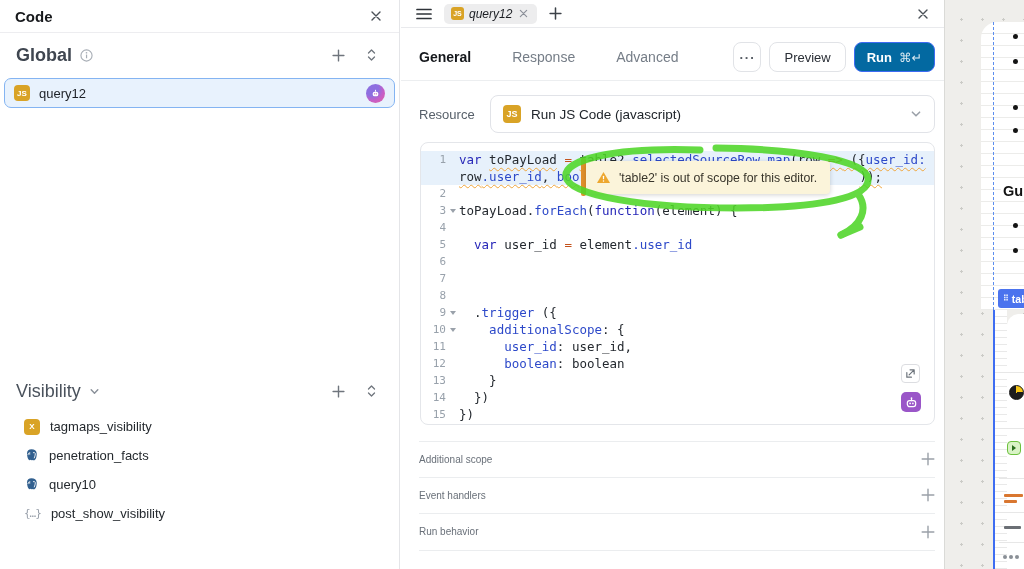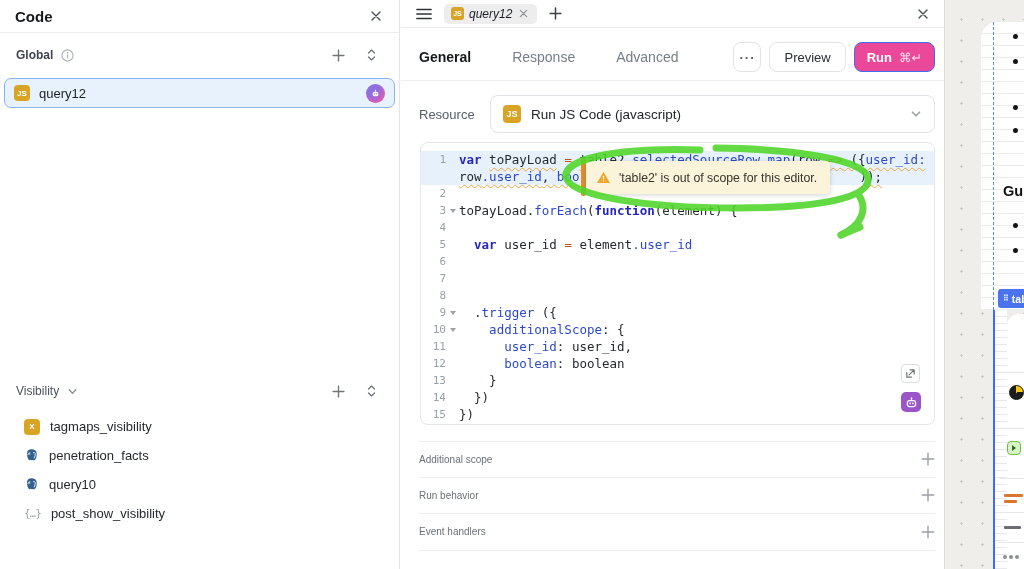--- a/index.html
+++ b/index.html
@@ -7,21 +7,21 @@
   .page { position:relative; width:1024px; height:569px; overflow:hidden;
           font-family:"Liberation Sans", sans-serif; background:#fff; color:#1f2329; }
 
   
   .sidebar { position:absolute; left:0; top:0; width:400px; height:569px; background:#fff;
              border-right:1px solid #e4e5e8; }
   .sb-header { height:33px; display:flex; align-items:center; padding:0 15px; border-bottom:1px solid #ededf0; }
   .sb-title { font-size:15px; font-weight:700; color:#17191c; }
   .icon-btn { background:none; border:none; cursor:pointer; display:flex; align-items:center; justify-content:center; padding:2px; }
   .sb-row { height:26px; display:flex; align-items:center; padding:0 16px; margin-top:9px; gap:6px; }
-  .sb-row-label { font-size:12px; font-weight:600; color:#3f4650; }
+  .sb-row-label { font-size:18px; font-weight:600; color:#3f4650; }
   .sb-controls { margin-left:auto; display:flex; align-items:center; gap:17px; padding-right:4px; }
   .query-row { margin:10px 4px 0 4px; height:30px; border:1.5px solid #84b4f2; background:#e8f2fd;
                border-radius:7px; display:flex; align-items:center; padding:0 9px; gap:9px; }
   .query-label { font-size:13px; color:#1d2127; }
   .sqicon { display:inline-flex; align-items:center; justify-content:center; width:16px; height:16px;
             border-radius:4px; font-size:8px; font-weight:700; color:#fff; flex:0 0 auto;
             font-family:"Liberation Sans", sans-serif; }
   .gold { background:#d9a326; }
   .avatar { margin-left:auto; width:19px; height:19px; border-radius:50%;
             background:radial-gradient(circle at 30% 25%, #8d6fe0 0 35%, #c45fc9 60%, #e8619c 100%);
@@ -41,41 +41,41 @@
   .tab-pill-label { font-size:12px; font-style:italic; color:#1c1f24; }
   .toolbar { position:absolute; top:41px; left:18px; right:9px; height:32px; display:flex; align-items:center; }
   .nav-tabs { display:flex; gap:41px; }
   .nav-tab { background:none; border:none; cursor:pointer; font-size:14px; color:#757d87; font-family:inherit; padding:0; }
   .nav-tab.active { color:#15181c; font-weight:700; }
   .toolbar-right { margin-left:auto; display:flex; align-items:center; gap:8px; }
   .btn { border:1px solid #e1e3e7; background:#fff; border-radius:8px; height:30px; cursor:pointer;
          font-family:inherit; font-size:13px; color:#2a2f36; display:flex; align-items:center; justify-content:center; }
   .btn-more { width:28px; font-weight:700; color:#555b63; letter-spacing:1px; }
   .btn-preview { padding:0 14px; }
-  .btn-run { background:#ec4899; border-color:#3d6bf3; color:#fff; padding:0 12px; font-weight:600; gap:7px; }
+  .btn-run { background:#0369a1; border-color:#3d6bf3; color:#fff; padding:0 12px; font-weight:600; gap:7px; }
   .run-shortcut { font-weight:400; opacity:.85; font-size:12.5px; }
   .hdiv { position:absolute; left:0; right:0; height:1px; background:#eceef0; }
   .resource-row { position:absolute; top:95px; left:18px; right:9px; height:38px; display:flex; align-items:center; }
   .resource-label { width:71px; font-size:13px; color:#57606a; }
   .resource-select { flex:1; height:38px; border:1px solid #e1e3e8; border-radius:8px; display:flex;
                      align-items:center; gap:10px; padding:0 12px; cursor:pointer; background:#fff; }
   .resource-select .sqicon { width:18px; height:18px; font-size:9px; }
   .resource-value { font-size:13.5px; color:#21262c; }
   .resource-select .chev { margin-left:auto; }
 
   
   .code-editor { position:absolute; top:142px; left:19px; right:9px; height:283px; border:1px solid #e4e6ea;
                  border-radius:8px; background:#fff; overflow:hidden; padding-top:8px; cursor:text; }
   .code-row { display:flex; height:17px; font-family:"DejaVu Sans Mono", monospace; font-size:12.5px; line-height:17px; }
   .code-row.active { background:#e7f1fb; }
   .gut { width:25px; text-align:right; color:#98a1ab; font-size:11px; line-height:17px; flex:0 0 auto; }
   .fold { width:13px; flex:0 0 auto; display:flex; align-items:center; justify-content:center; }
   .fold i { width:0; height:0; border-left:3.5px solid transparent; border-right:3.5px solid transparent; border-top:4px solid #9aa1aa; }
   .code-text { white-space:pre; }
-  .t-kw { color:#2727b8; font-weight:bold; }
+  .t-kw { color:#2727b8; font-weight:normal; }
   .t-pr { color:#2d49c9; }
   .t-op { color:#c4531d; }
   .t-pl { color:#24292f; }
   .wavy { text-decoration:underline; text-decoration-style:wavy; text-decoration-color:#efa63c;
           text-decoration-thickness:1px; text-underline-offset:3px; text-decoration-skip-ink:none; }
   .gapspan { display:inline-block; width:280px; }
   .popout-btn { position:absolute; right:14px; bottom:41px; width:19px; height:19px; border:1px solid #dcdde1;
                 border-radius:4px; background:#fff; cursor:pointer; display:flex; align-items:center; justify-content:center; }
   .ai-btn { position:absolute; right:13px; bottom:12px; width:20px; height:20px; border:none; border-radius:5px;
             background:#9a56c8; cursor:pointer; display:flex; align-items:center; justify-content:center; }
@@ -395,29 +395,29 @@
     <div class="sections" id="sections">
         <div class="section-row">
           <span class="section-label">Additional scope</span>
     <span class="plus">
       <svg class="glyph" width="14" height="14" viewBox="0 0 12 12">
               <path d="M6 1 V11 M1 6 H11" stroke="#9aa0a8" stroke-width="1.2" stroke-linecap="round"></path>
             </svg>
           </span>
         </div>
         <div class="section-row">
-          <span class="section-label">Run behavior</span>
+          <span class="section-label">Event handlers</span>
     <span class="plus">
       <svg class="glyph" width="14" height="14" viewBox="0 0 12 12">
               <path d="M6 1 V11 M1 6 H11" stroke="#9aa0a8" stroke-width="1.2" stroke-linecap="round"></path>
             </svg>
           </span>
         </div>
         <div class="section-row">
-          <span class="section-label">Event handlers</span>
+          <span class="section-label">Run behavior</span>
     <span class="plus">
       <svg class="glyph" width="14" height="14" viewBox="0 0 12 12">
               <path d="M6 1 V11 M1 6 H11" stroke="#9aa0a8" stroke-width="1.2" stroke-linecap="round"></path>
             </svg>
           </span>
         </div>
       </div>
   </section>
 
   <div class="tooltip-bar"></div>

